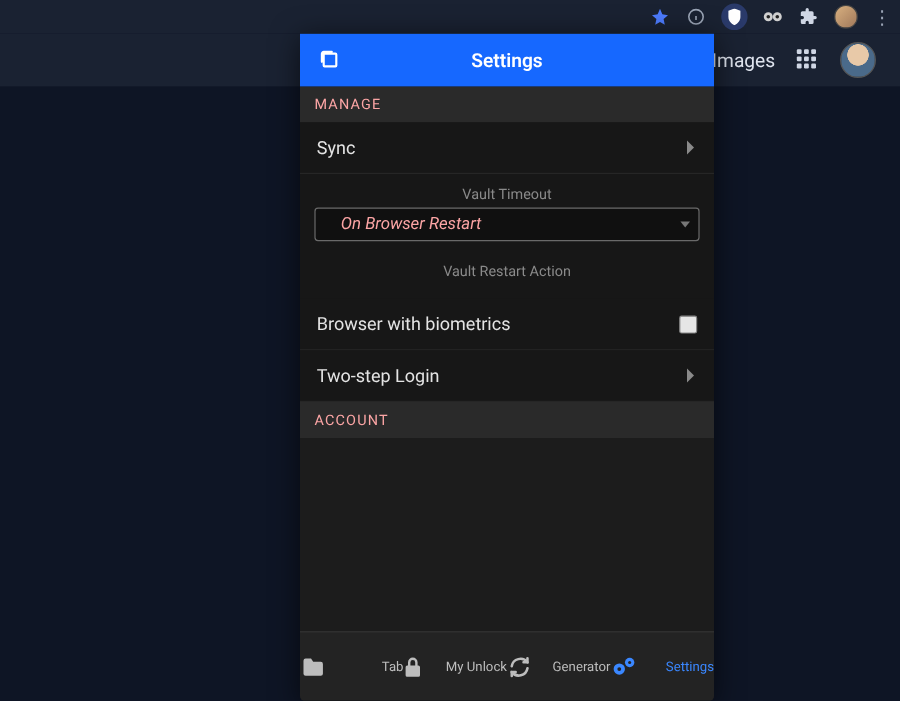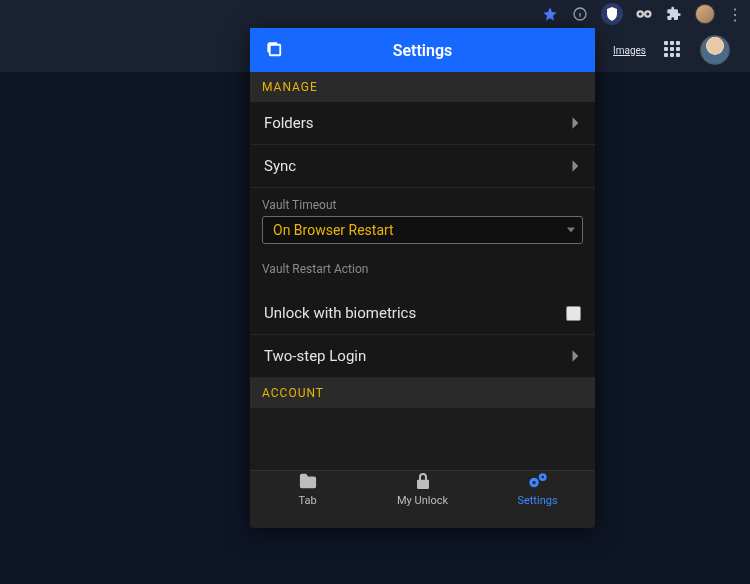--- a/index.html
+++ b/index.html
@@ -8,50 +8,50 @@
   
   .chrome-bar { position: absolute; top: 0; left: 0; right: 0; height: 28px; background: #1a2232; display: flex; align-items: center; justify-content: flex-end; padding: 0 8px; gap: 12px; }
   .chrome-icon { width: 18px; height: 18px; display: inline-flex; align-items: center; justify-content: center; color: #9aa4b5; font-size: 14px; }
   .chrome-icon.star { color: #4d7cff; }
   .chrome-icon.shield { background:#2a3a6a; border-radius:50%; width:22px; height:22px; color:#fff; }
   .chrome-avatar { width:20px; height:20px; border-radius:50%; background: linear-gradient(135deg,#d8b080,#a0785a); border:1px solid #444; }
   .chrome-dots { color:#9aa4b5; font-size:16px; letter-spacing:-1px; }
 
   
   .page-bg { position:absolute; top:28px; left:0; right:0; bottom:0; background:#1a2232; }
-  .page-topbar { height:44px; display:flex; align-items:center; justify-content:flex-end; padding:0 20px; gap:18px; color:#dfe4ee; font-size:10px;text-decoration:underline; }
+  .page-topbar { height:44px; display:flex; align-items:center; justify-content:flex-end; padding:0 20px; gap:18px; color:#dfe4ee; font-size:16px; }
   .apps-grid { width:18px; height:18px; display:grid; grid-template-columns:repeat(3,4px); grid-template-rows:repeat(3,4px); gap:2px; }
   .apps-grid span { background:#cfd6e4; border-radius:1px; }
   .page-avatar { width:30px; height:30px; border-radius:50%; background: radial-gradient(circle at 50% 35%, #e8c9a8 0 38%, #4a6a8a 40% 100%); border:1px solid #555; }
   .page-body { position:absolute; top:44px; left:0; right:0; bottom:0; background:#0e1525; }
 
   
-  .popup { position:absolute; top:28px; left:250px; width:345px; height:500px; background:#1c1c1c; display:flex; flex-direction:column; box-shadow: 0 4px 24px rgba(0,0,0,0.6); border-radius:0 0 4px 4px; overflow:hidden; }
+  .popup { position:absolute; top:28px; left:250px; width:345px; height:556px; background:#1c1c1c; display:flex; flex-direction:column; box-shadow: 0 4px 24px rgba(0,0,0,0.6); border-radius:0 0 4px 4px; overflow:hidden; }
   .popup-header { background:#1668ff; height:44px; display:flex; align-items:center; justify-content:center; position:relative; color:#fff; font-weight:600; font-size:16px; }
   .popup-header .back { position:absolute; left:10px; top:0; bottom:0; display:flex; align-items:center; justify-content:center; width:30px; }
 
   .popup-body { flex:1; overflow-y:auto; background:#1c1c1c; }
   .popup-body::-webkit-scrollbar { width:8px; }
   .popup-body::-webkit-scrollbar-thumb { background:#3a3a3a; border-radius:4px; }
 
-  .section-header { background:#2a2a2a; color:#eab308; font-size:12px; letter-spacing:1px; padding:8px 12px; }
+  .section-header { background:#2a2a2a; color:#fca5a5; font-size:12px; letter-spacing:1px; padding:8px 12px; }
   .row { background:#171717; color:#e4e4e4; padding:12px 14px; font-size:15px; border-bottom:1px solid #262626; display:flex; align-items:center; justify-content:space-between; cursor:pointer; }
   .row .chevron { color:#8a8a8a; }
 
   .field-group { background:#171717; padding:6px 12px 12px 12px; }
-  .field-label { color:#8a8a8a; font-size:12px; margin:4px 0 4px 0; }
-  .select { width:100%; background:#101010; border:1px solid #6a6a6a; border-radius:3px; color:#eab308; font-size:14px; padding:4px 10px; height:28px; appearance:none; position:relative; }
+  .field-label { color:#8a8a8a; font-size:12px; margin:4px 0 4px 0;text-align:center; }
+  .select { width:100%; background:#101010; border:1px solid #6a6a6a; border-radius:3px; color:#fca5a5; font-size:14px; padding:4px 21px; height:28px; appearance:none; position:relative;font-style:italic; }
   .select-wrap { position:relative; }
   .select-wrap::after { content:""; position:absolute; right:8px; top:50%; width:0; height:0; border-left:4px solid transparent; border-right:4px solid transparent; border-top:5px solid #777; transform:translateY(-50%); pointer-events:none; }
 
   .checkbox-box { width:15px; height:15px; background:#e6e6e6; border:1px solid #888; border-radius:2px; }
 
   
   .bottom-nav { height:58px; background:#232323; border-top:1px solid #333; display:flex; }
-  .nav-item { flex:1; display:flex; flex-direction:column; align-items:center; justify-content:flex-start; gap:3px; color:#bdbdbd; font-size:11px; cursor:pointer; }
+  .nav-item { flex:1; display:flex; flex-direction:row; align-items:center; justify-content:space-between; gap:3px; color:#bdbdbd; font-size:11px; cursor:pointer; }
   .nav-item.active { color:#3a87ff; }
   .nav-item .nav-icon { height:20px; display:flex; align-items:center; justify-content:center; font-size:18px; }
 
   
   svg { display:block; }
 </style>
 </head>
 <body>
 
 <div class="chrome-bar">
@@ -116,28 +116,20 @@
           <path d="M3 14V5a2 2 0 0 1 2-2h9"></path>
         </svg>
     </span>
     <span>Settings</span>
   </div>
 
   <div class="popup-body">
 
     <div class="section-header">MANAGE</div>
     <div class="row">
-      <span>Folders</span>
-      <span class="chevron">
-        <svg width="10" height="14" viewBox="0 0 8 12" fill="#8a8a8a">
-            <path d="M1 1l5 5-5 5z"></path>
-          </svg>
-      </span>
-    </div>
-    <div class="row">
       <span>Sync</span>
       <span class="chevron">
         <svg width="10" height="14" viewBox="0 0 8 12" fill="#8a8a8a">
             <path d="M1 1l5 5-5 5z"></path>
           </svg>
       </span>
     </div>
 
 
     <div class="field-group">
@@ -145,21 +137,21 @@
       <div class="select-wrap">
         <input class="select" readonly="" value="On Browser Restart" style="">
       </div>
     </div>
 
     <div class="field-group" style="padding-top:2px;">
       <div class="field-label">Vault Restart Action</div>
     </div>
 
     <div class="row">
-      <span>Unlock with biometrics</span>
+      <span>Browser with biometrics</span>
       <span class="checkbox-box"></span>
     </div>
     <div class="row">
       <span>Two-step Login</span>
       <span class="chevron">
         <svg width="10" height="14" viewBox="0 0 8 12" fill="#8a8a8a">
             <path d="M1 1l5 5-5 5z"></path>
           </svg>
       </span>
     </div>
@@ -178,20 +170,29 @@
       <span>Tab</span>
     </div>
     <div class="nav-item">
       <span class="nav-icon">
         <svg width="16" height="20" viewBox="0 0 24 28" fill="#bdbdbd">
             <path d="M6 12V8a6 6 0 1 1 12 0v4h1a2 2 0 0 1 2 2v10a2 2 0 0 1-2 2H5a2 2 0 0 1-2-2V14a2 2 0 0 1 2-2h1zm3 0h6V8a3 3 0 1 0-6 0v4z"></path>
           </svg>
       </span>
       <span>My Unlock</span>
     </div>
+    <div class="nav-item">
+      <span class="nav-icon">
+        <svg width="20" height="18" viewBox="0 0 24 22" fill="none" stroke="#bdbdbd" stroke-width="2.6" stroke-linecap="round">
+            <path d="M20 6a9 9 0 0 0-16 4M4 16a9 9 0 0 0 16-4"></path>
+            <path d="M20 2v4h-4M4 20v-4h4"></path>
+          </svg>
+      </span>
+      <span>Generator</span>
+    </div>
     <div class="nav-item active">
       <span class="nav-icon">
         <svg width="22" height="20" viewBox="0 0 28 24" fill="#3a87ff">
             <circle cx="9" cy="14" r="6"></circle>
             <circle cx="9" cy="14" r="2" fill="#232323"></circle>
             <circle cx="20" cy="7" r="5"></circle>
             <circle cx="20" cy="7" r="1.6" fill="#232323"></circle>
           </svg>
       </span>
       <span>Settings</span>

